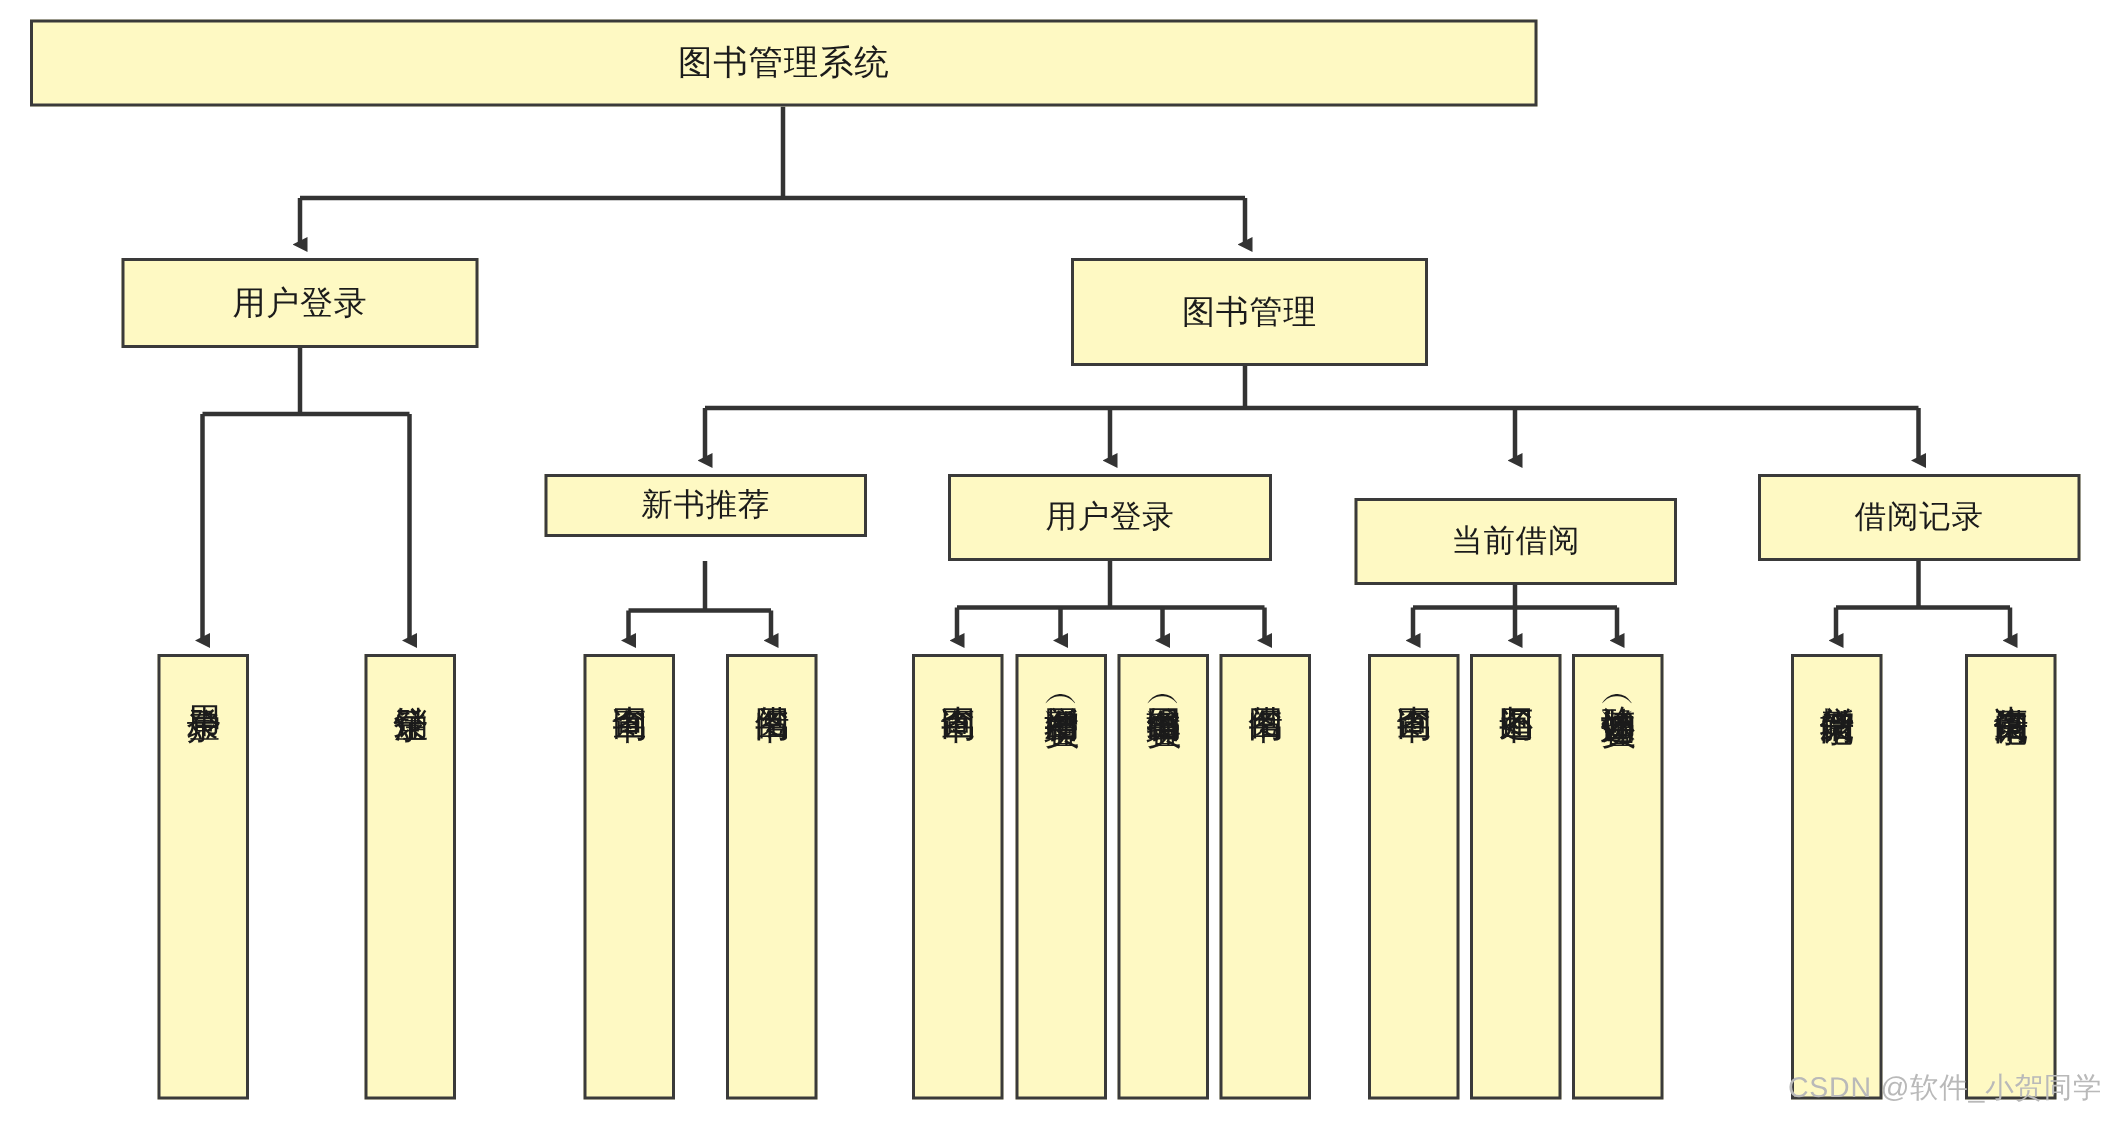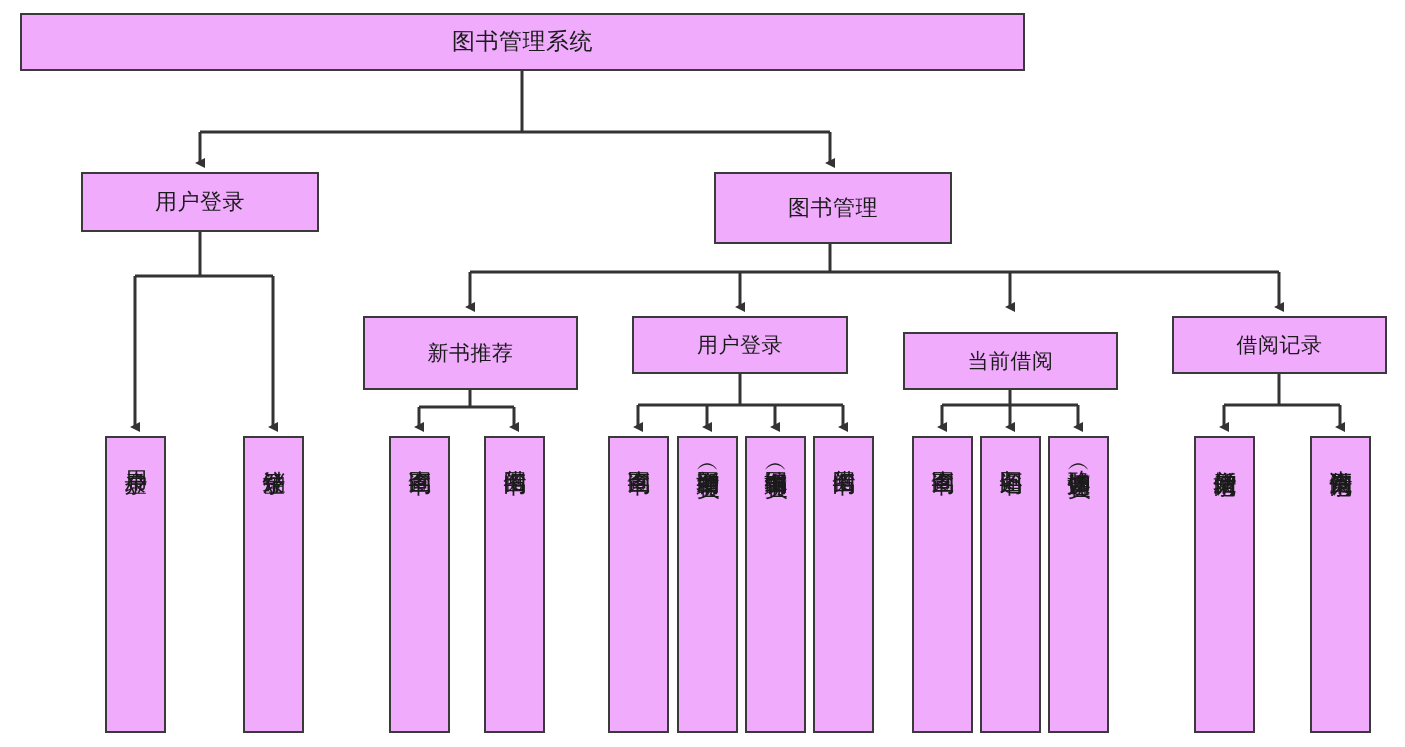--- a/index.html
+++ b/index.html
@@ -22,21 +22,21 @@
     left: 0;
     top: 0;
     width: 1405px;
     height: 747px;
     pointer-events: none;
   }
   .node {
     position: absolute;
     box-sizing: border-box;
     border: 2px solid #3a3a3a;
-    background: #f0abfc;
+    background: #fef9c3;
     display: flex;
     align-items: center;
     justify-content: center;
     color: #1b1b1b;
   }
   .node .label {
     display: block;
     line-height: 1.18;
     text-align: center;
     letter-spacing: 0.5px;
@@ -123,21 +123,21 @@
     <span class="label">图书管理系统</span>
   </div>
 
   <div class="node lvl2" style="left:81px; top:172px; width:238px; height:60px;">
     <span class="label">用户登录</span>
   </div>
   <div class="node lvl2" style="left:714px; top:172px; width:238px; height:72px;">
     <span class="label">图书管理</span>
   </div>
 
-  <div class="node lvl3" style="left:363px; top:316px; width:215px; height:74px;">
+  <div class="node lvl3" style="left:363px; top:316px; width:215px; height:42px;">
     <span class="label">新书推荐</span>
   </div>
   <div class="node lvl3" style="left:632px; top:316px; width:216px; height:58px;">
     <span class="label">用户登录</span>
   </div>
   <div class="node lvl3" style="left:903px; top:316px; width:215px; height:58px;margin-top:16px;">
     <span class="label">当前借阅</span>
   </div>
   <div class="node lvl3" style="left:1172px; top:316px; width:215px; height:58px;">
     <span class="label">借阅记录</span>
@@ -176,14 +176,15 @@
   <div class="node leaf" style="left:1048px; top:436px; width:61px; height:297px;">
     <span class="label">确认归还（管理员）</span>
   </div>
   <div class="node leaf" style="left:1194px; top:436px; width:61px; height:297px;">
     <span class="label">新增借阅记录</span>
   </div>
   <div class="node leaf" style="left:1310px; top:436px; width:61px; height:297px;">
     <span class="label">查询借阅记录</span>
   </div>
 
+  <div class="watermark" style="left:1192px; top:712px;">CSDN @软件_小贺同学</div>
 
 </div>
 
 </body></html>

